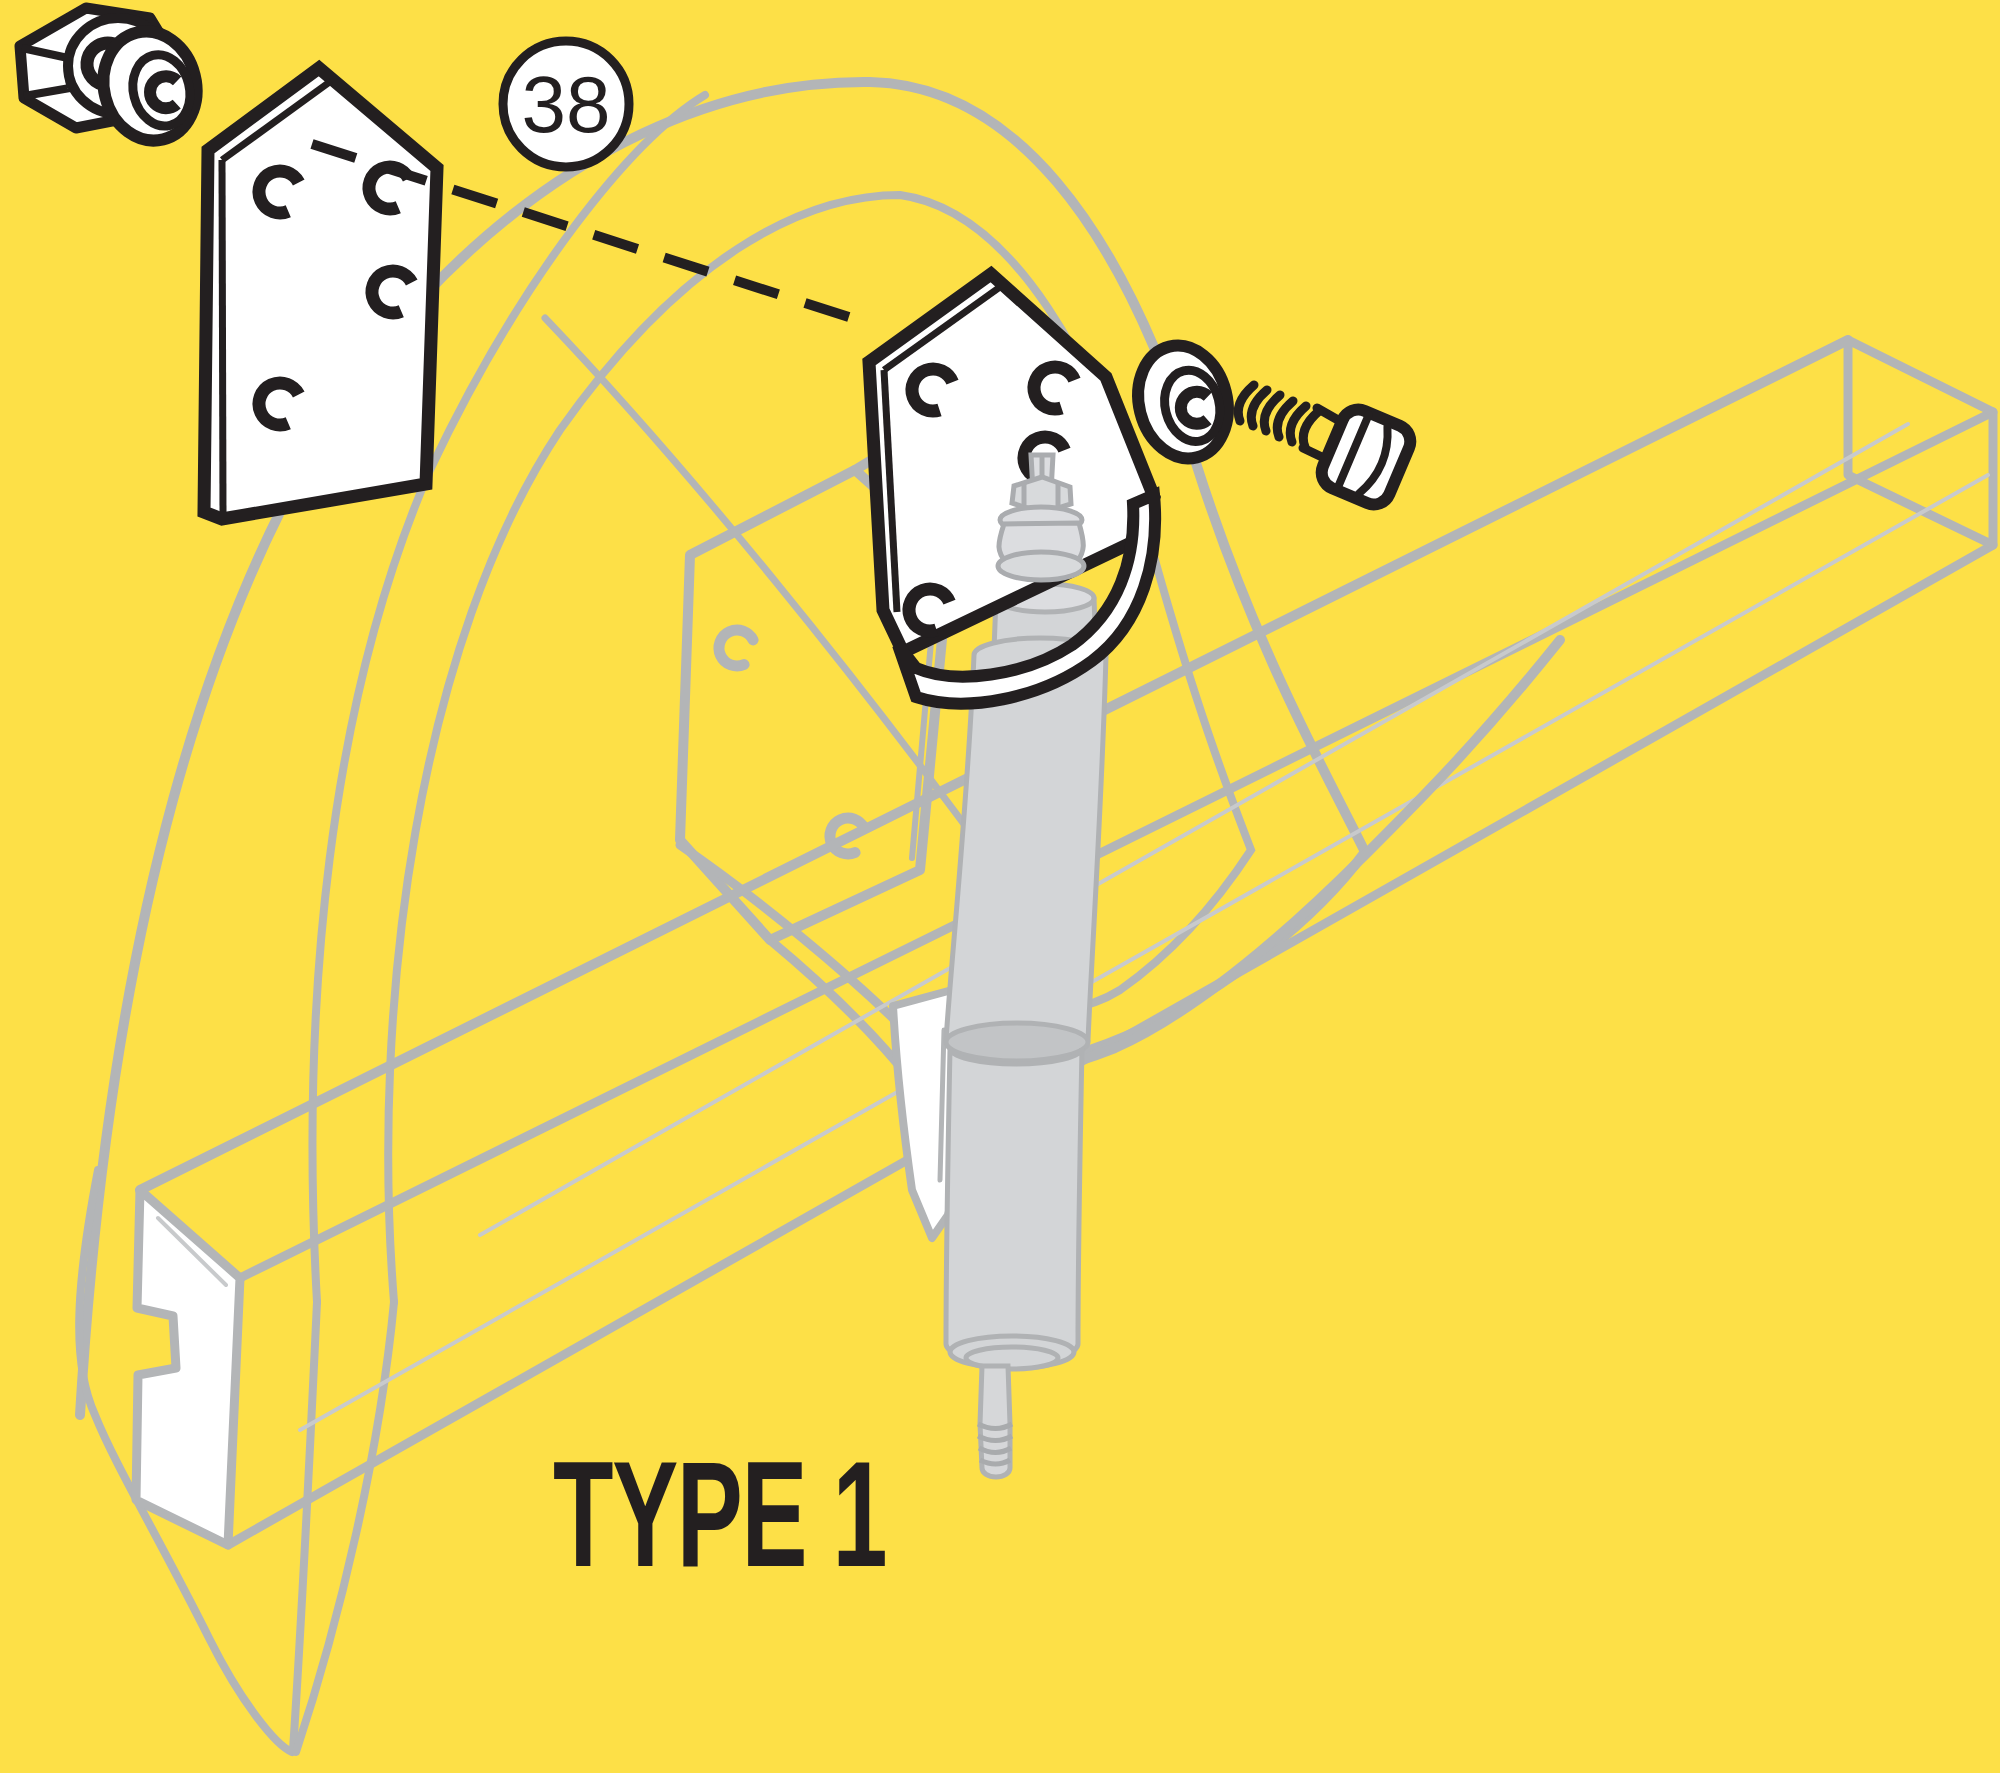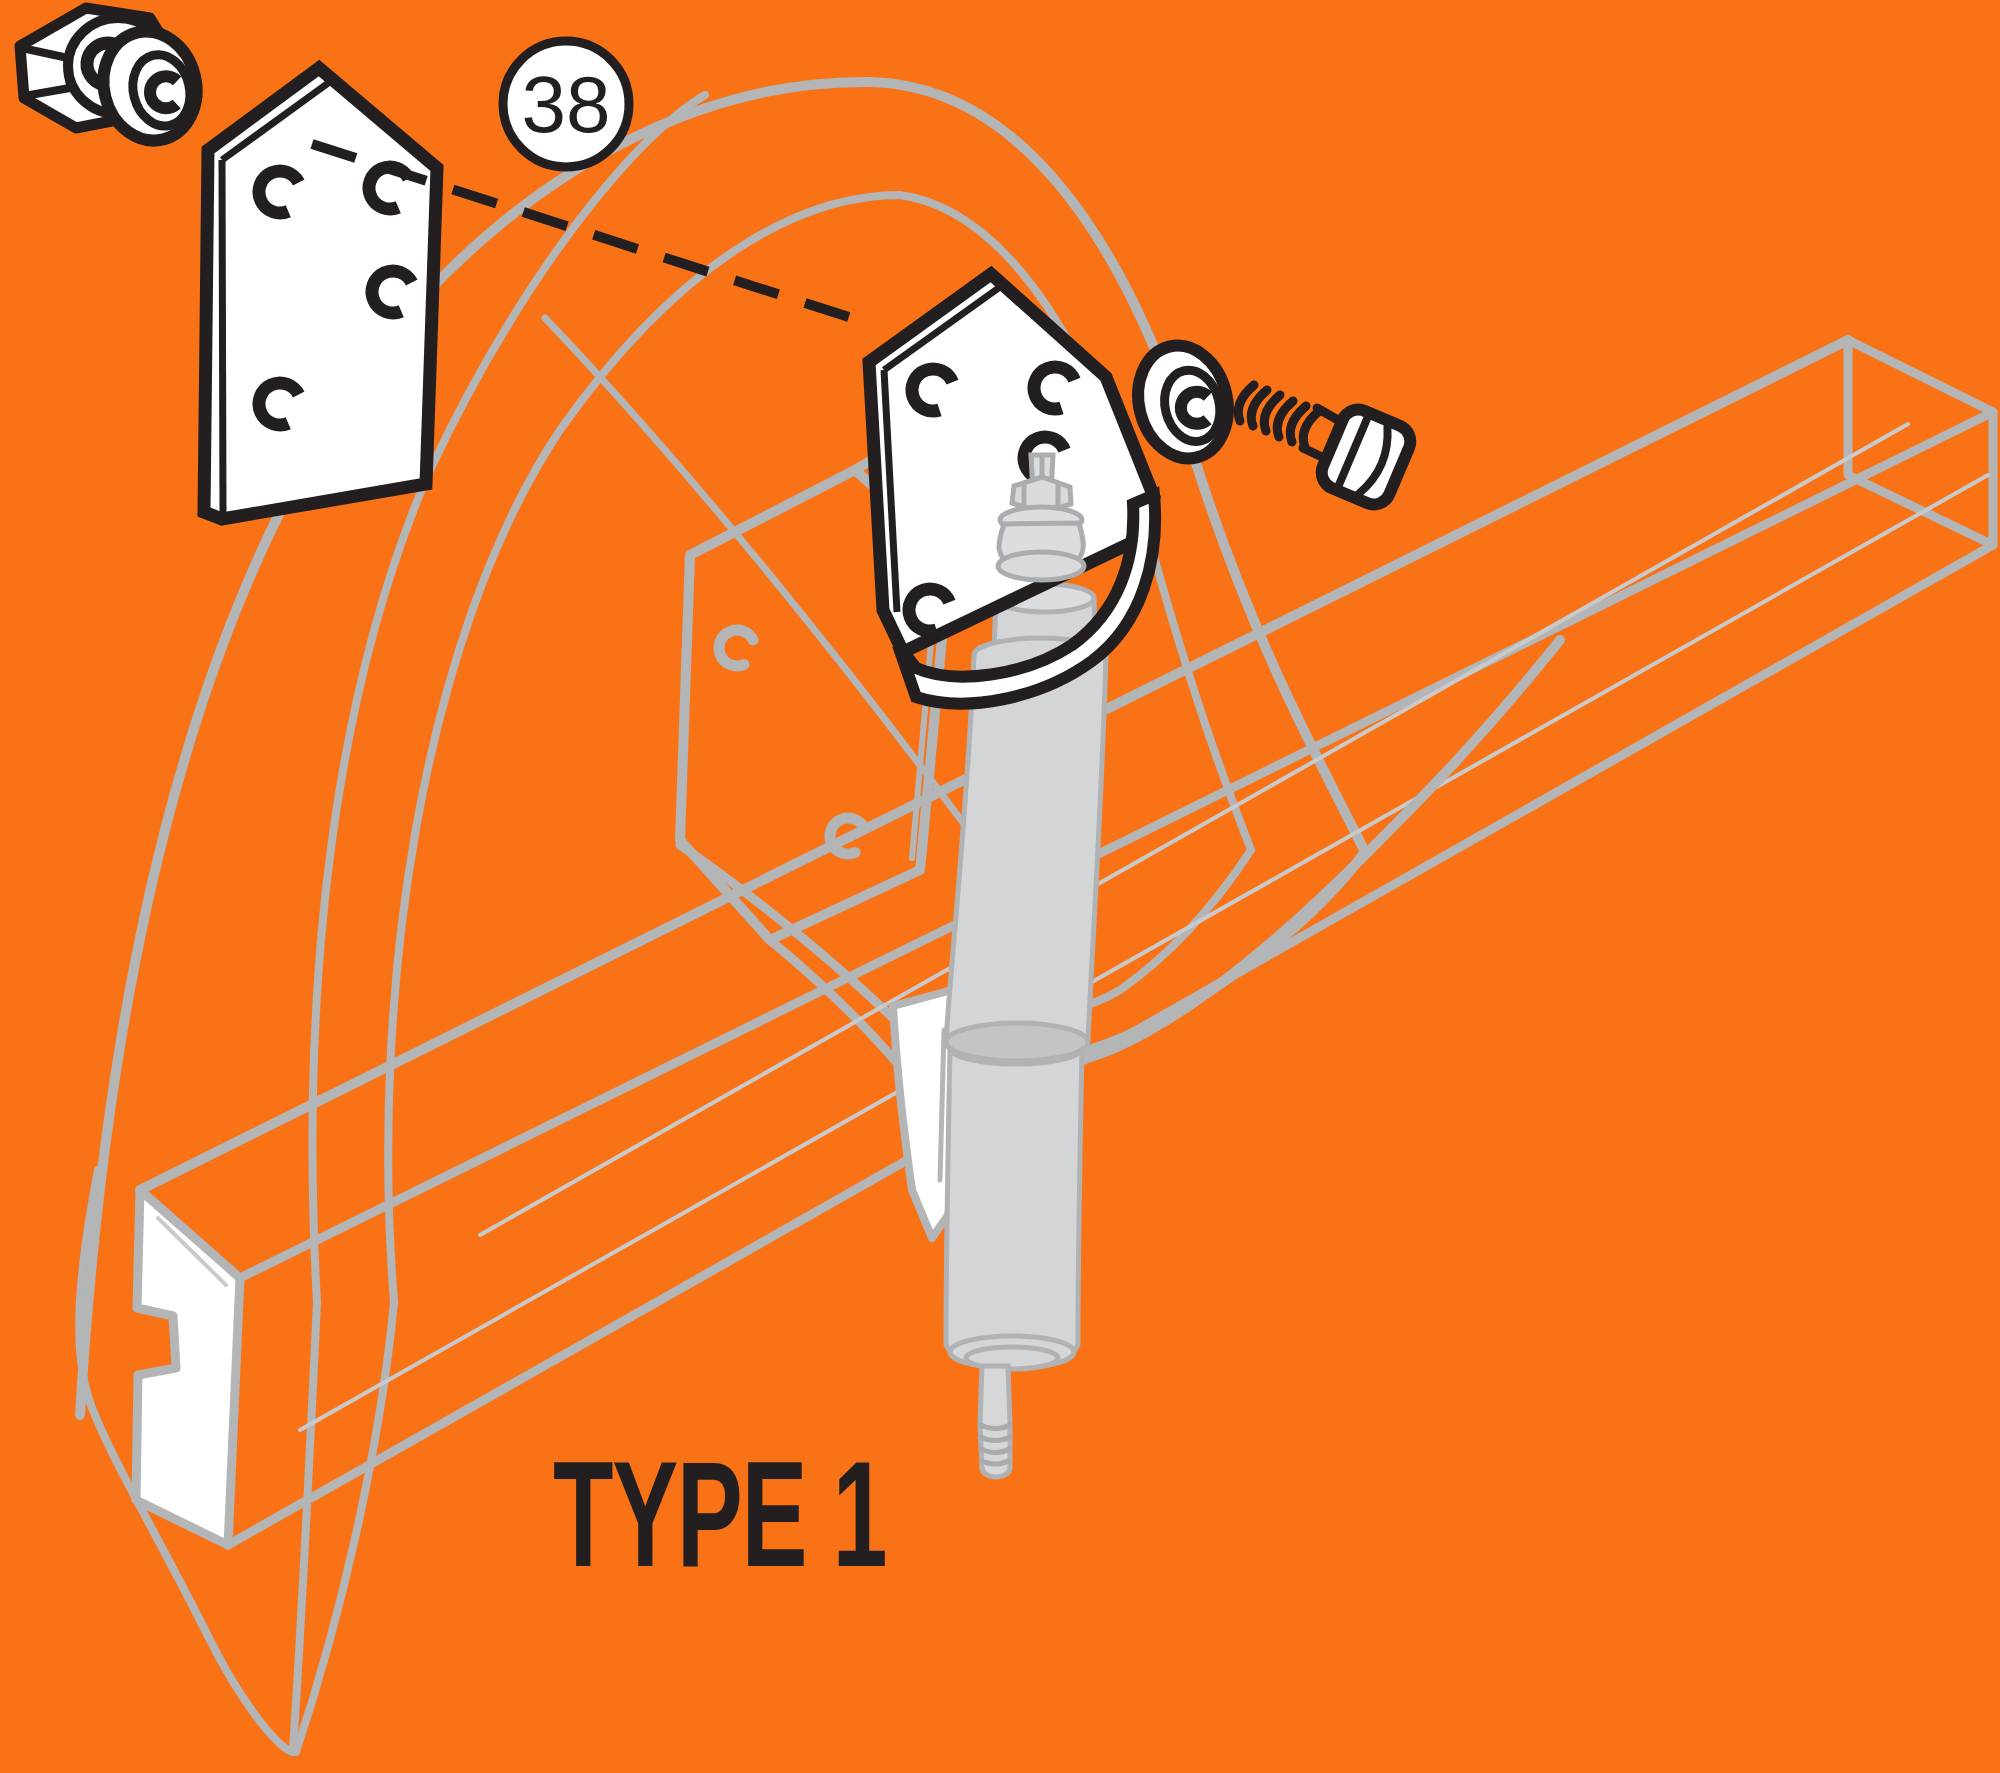--- a/index.html
+++ b/index.html
@@ -1,16 +1,16 @@
 <!DOCTYPE html>
 <html><head>
 <meta charset="utf-8">
 <style>
   html,body{margin:0;padding:0;background:#ffffff;}
-  .stage{position:relative;width:2000px;height:1773px;background:#f97316;overflow:hidden;}
+  .stage{position:relative;width:2000px;height:1773px;background:#fde047;overflow:hidden;}
   svg{display:block;}
   text{font-family:"Liberation Sans","DejaVu Sans",sans-serif;fill:#231f20;}
   .callout-num{font-size:80px;font-weight:400;}
   .type-label{font-size:150px;font-weight:bold;letter-spacing:-2px;}
 </style>
 </head>
 <body>
 
 <div class="stage">
 <svg width="2000" height="1773" viewBox="0 0 2000 1773" xmlns="http://www.w3.org/2000/svg">

